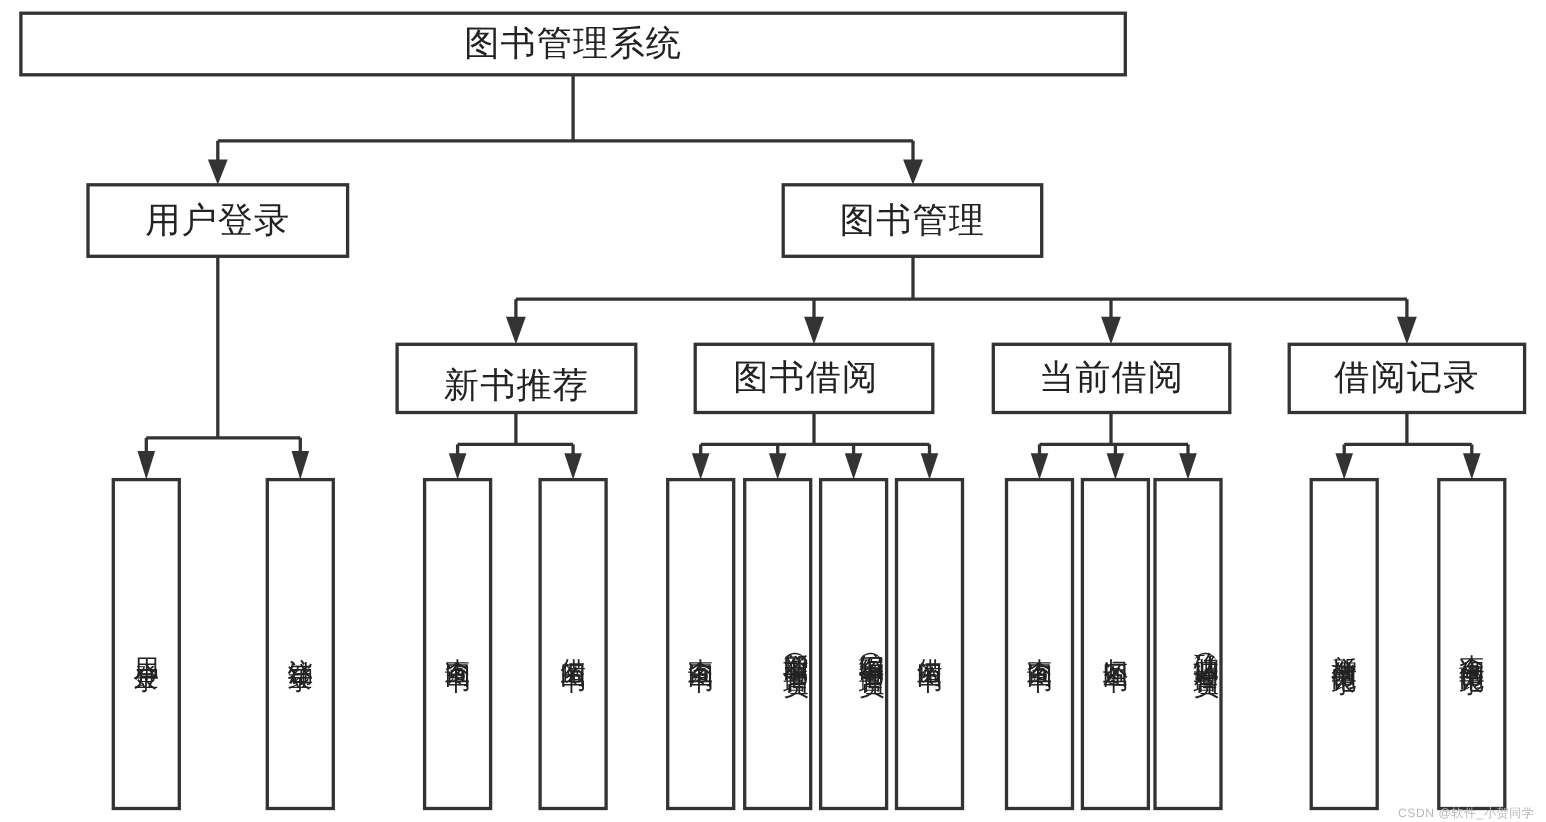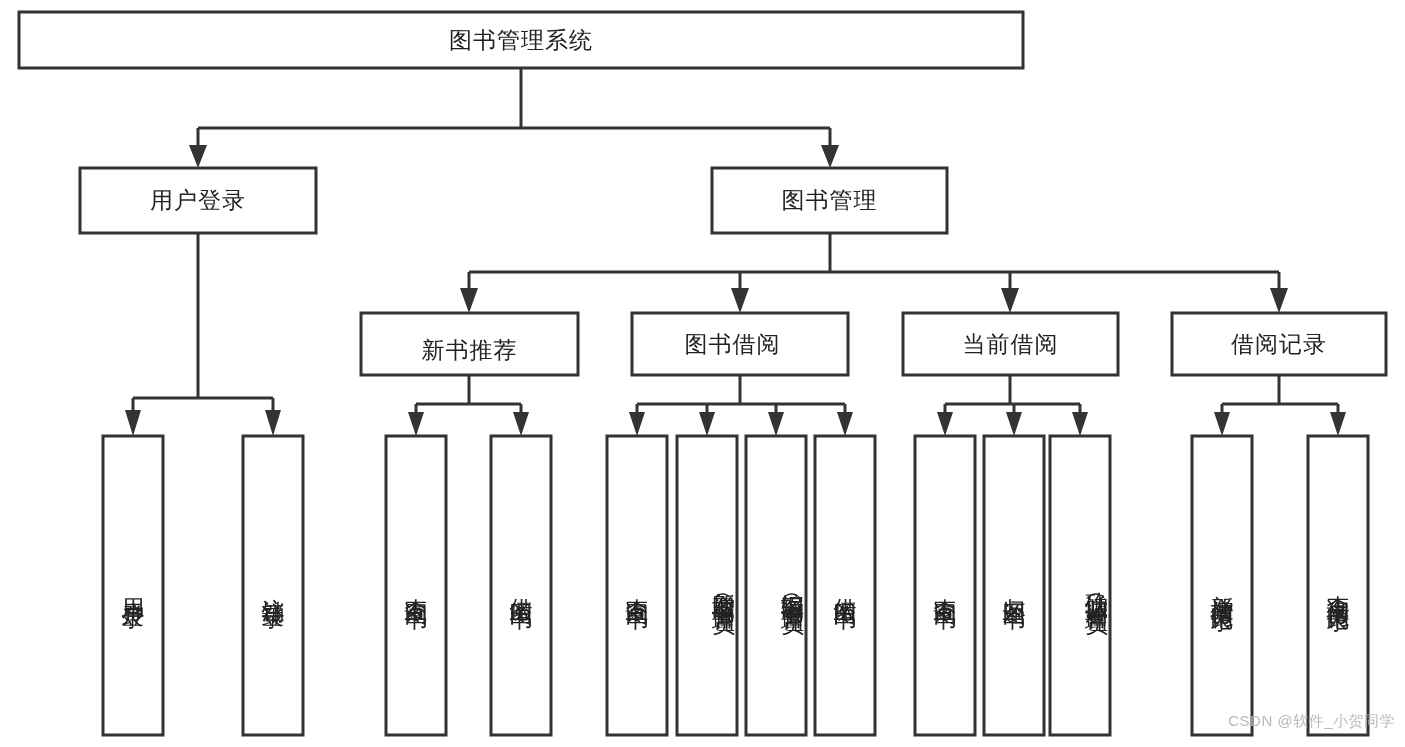--- a/index.html
+++ b/index.html
@@ -55,31 +55,31 @@
     justify-content: center;
     white-space: nowrap;
     pointer-events: none;
   }
   .h-label {
     position: absolute;
     display: flex;
     align-items: center;
     justify-content: center;
     font-family: "Liberation Sans", "DejaVu Sans", sans-serif;
-    font-size: 23px;
+    font-size: 32px;
     color: #222222;
     letter-spacing: 1px;
     pointer-events: none;
   }
   .watermark {
     position: absolute;
     right: 10px;
-    bottom: 16px;
-    font-family: "Liberation Sans", "DejaVu Sans", sans-serif;
-    font-size: 15px;
+    bottom: 0;
+    font-family: "Liberation Sans", "DejaVu Sans", sans-serif;
+    font-size: 11px;
     color: #b9b9b9;
     letter-spacing: 0.5px;
     user-select: none;
   }
 </style>
 </head>
 <body>
 
 <div id="diagram-root">
 

